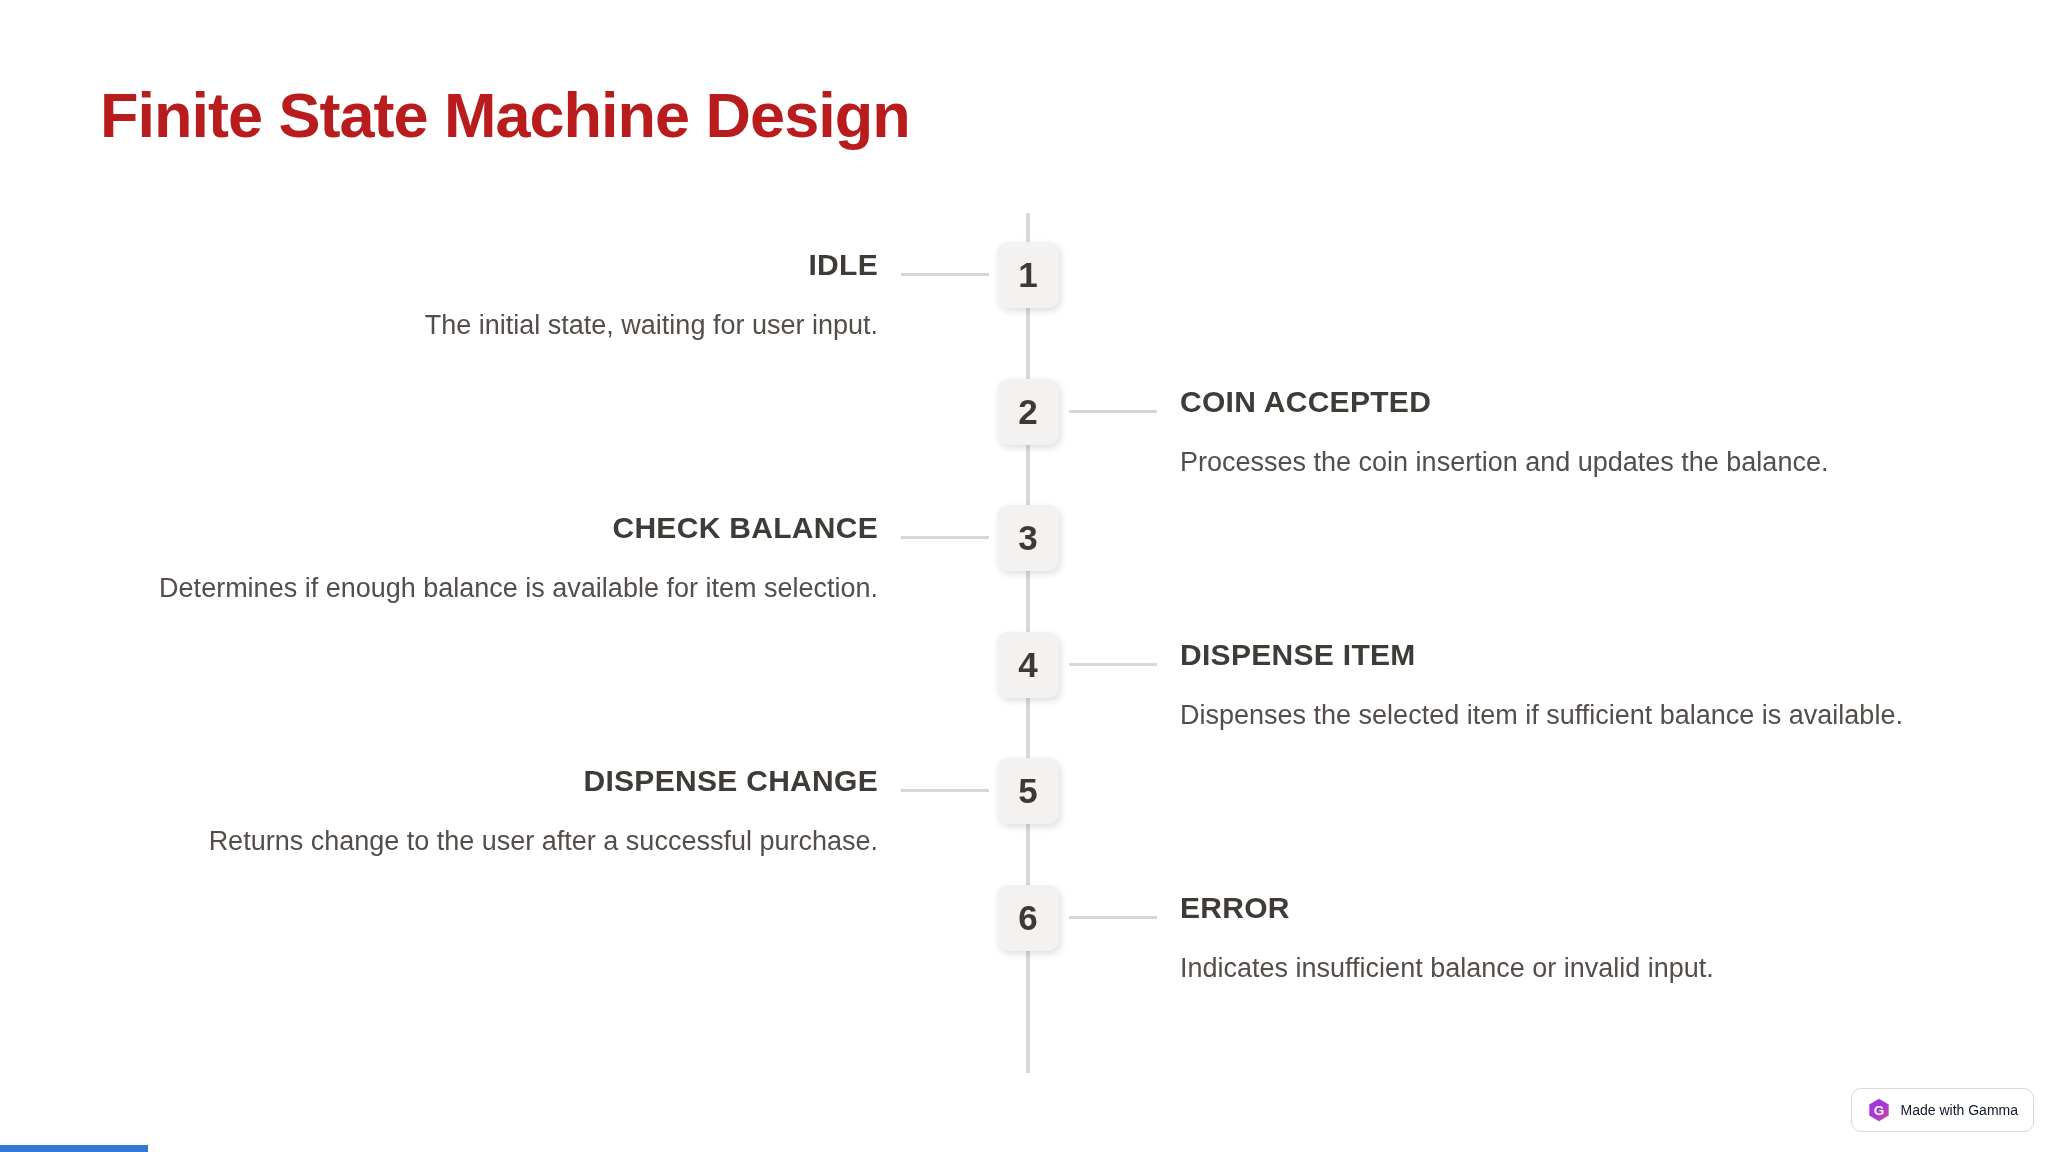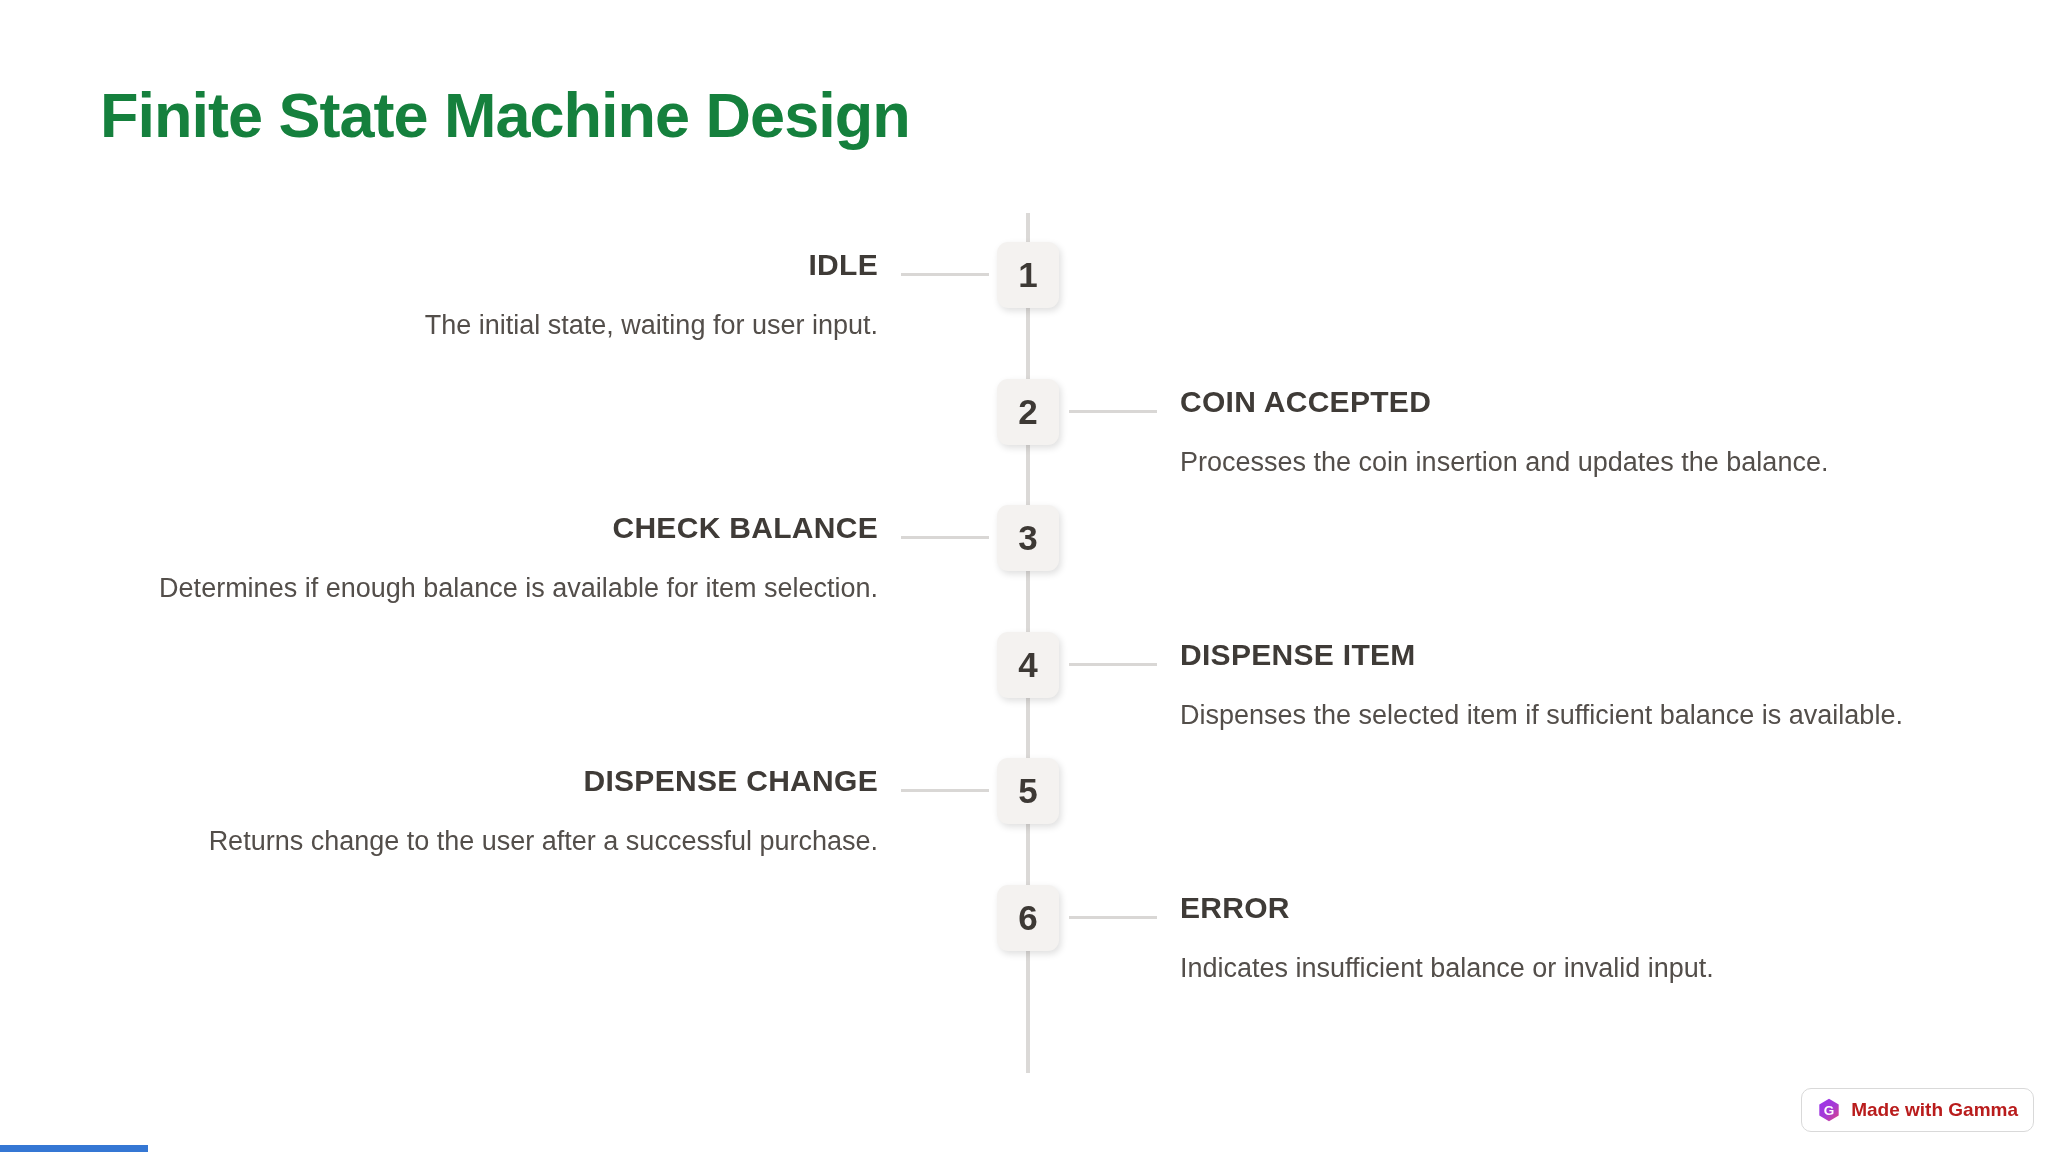--- a/index.html
+++ b/index.html
@@ -13,21 +13,21 @@
   }
 
   .page-title {
     position: absolute;
     left: 100px; top: 78px;
     margin: 0;
     font-size: 63px;
     line-height: 74px;
     font-weight: 800;
     letter-spacing: -1px;
-    color: #15803d;
+    color: #b91c1c;
   }
 
   
   .vline {
     position: absolute;
     left: 1026px; top: 213px;
     width: 4px; height: 860px;
     background: #dbd9d7;
   }
 
@@ -80,21 +80,21 @@
     height: 44px;
     display: flex; align-items: center; gap: 10px;
     padding: 0 15px;
     background: #ffffff;
     border: 1.5px solid #d9d9d9;
     border-radius: 10px;
     text-decoration: none;
     cursor: pointer;
   }
   .gamma-badge .label {
-    font-size: 19px; font-weight: 700; color: #b91c1c;
+    font-size: 14px; font-weight: 400; color: #0f172a;
   }
   .gamma-logo { width: 24px; height: 24px; display: block; }
 
   .progress-bar {
     position: absolute;
     left: 0; bottom: 0;
     width: 148px; height: 7px;
     background: #3577d4;
   }
 </style>

